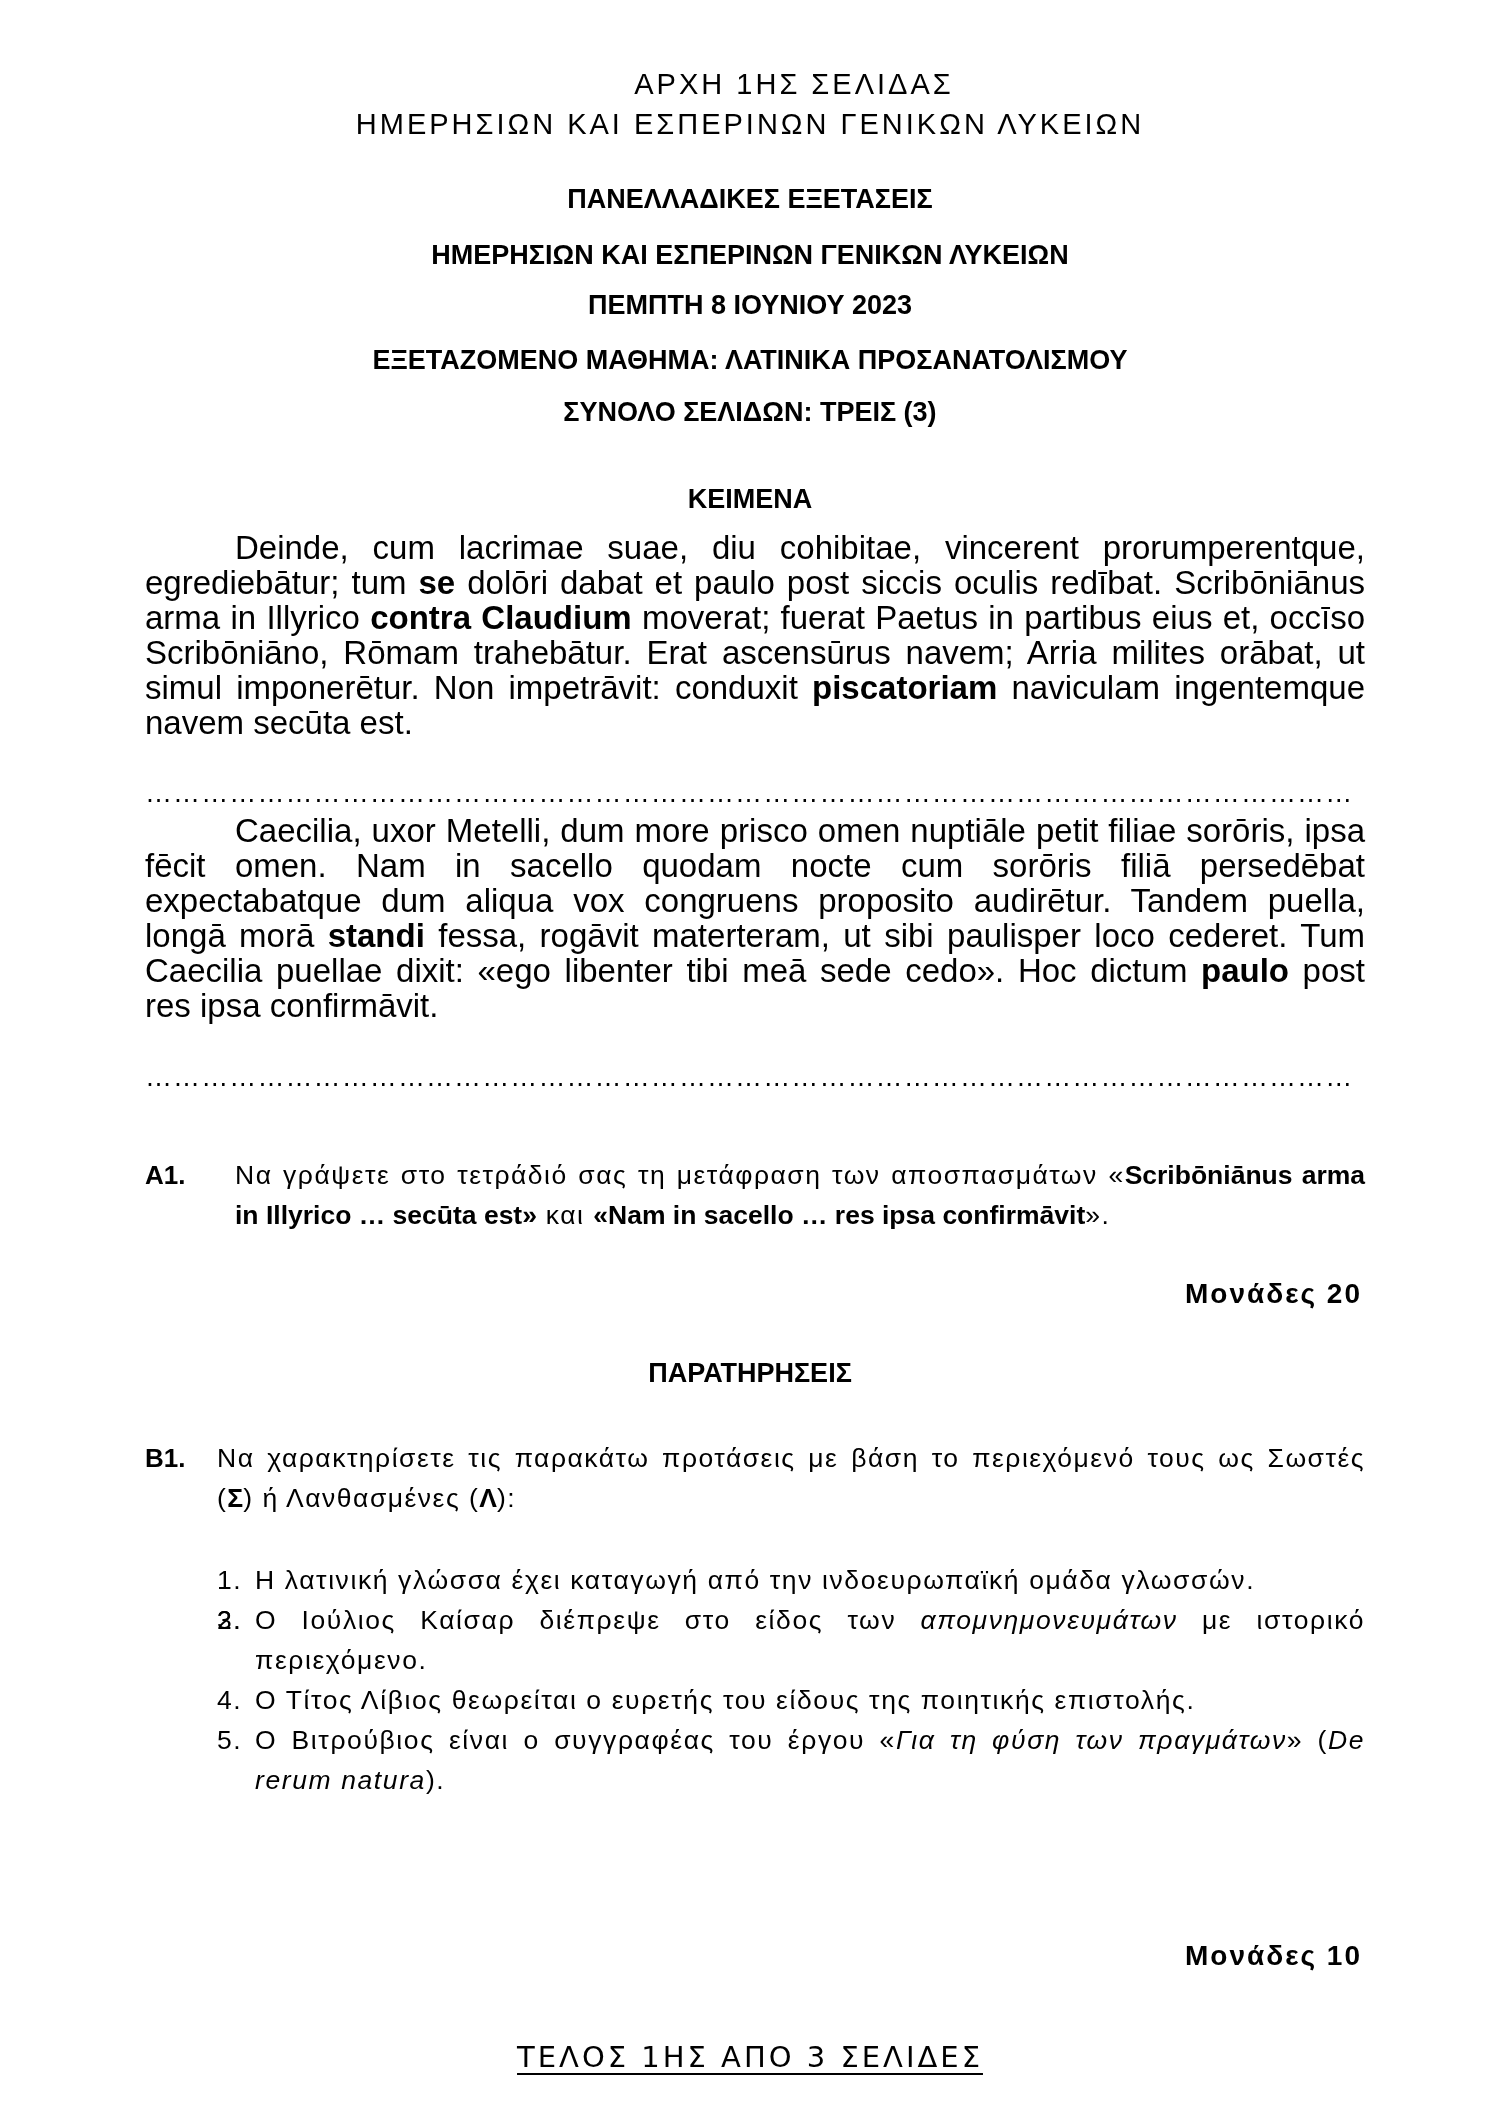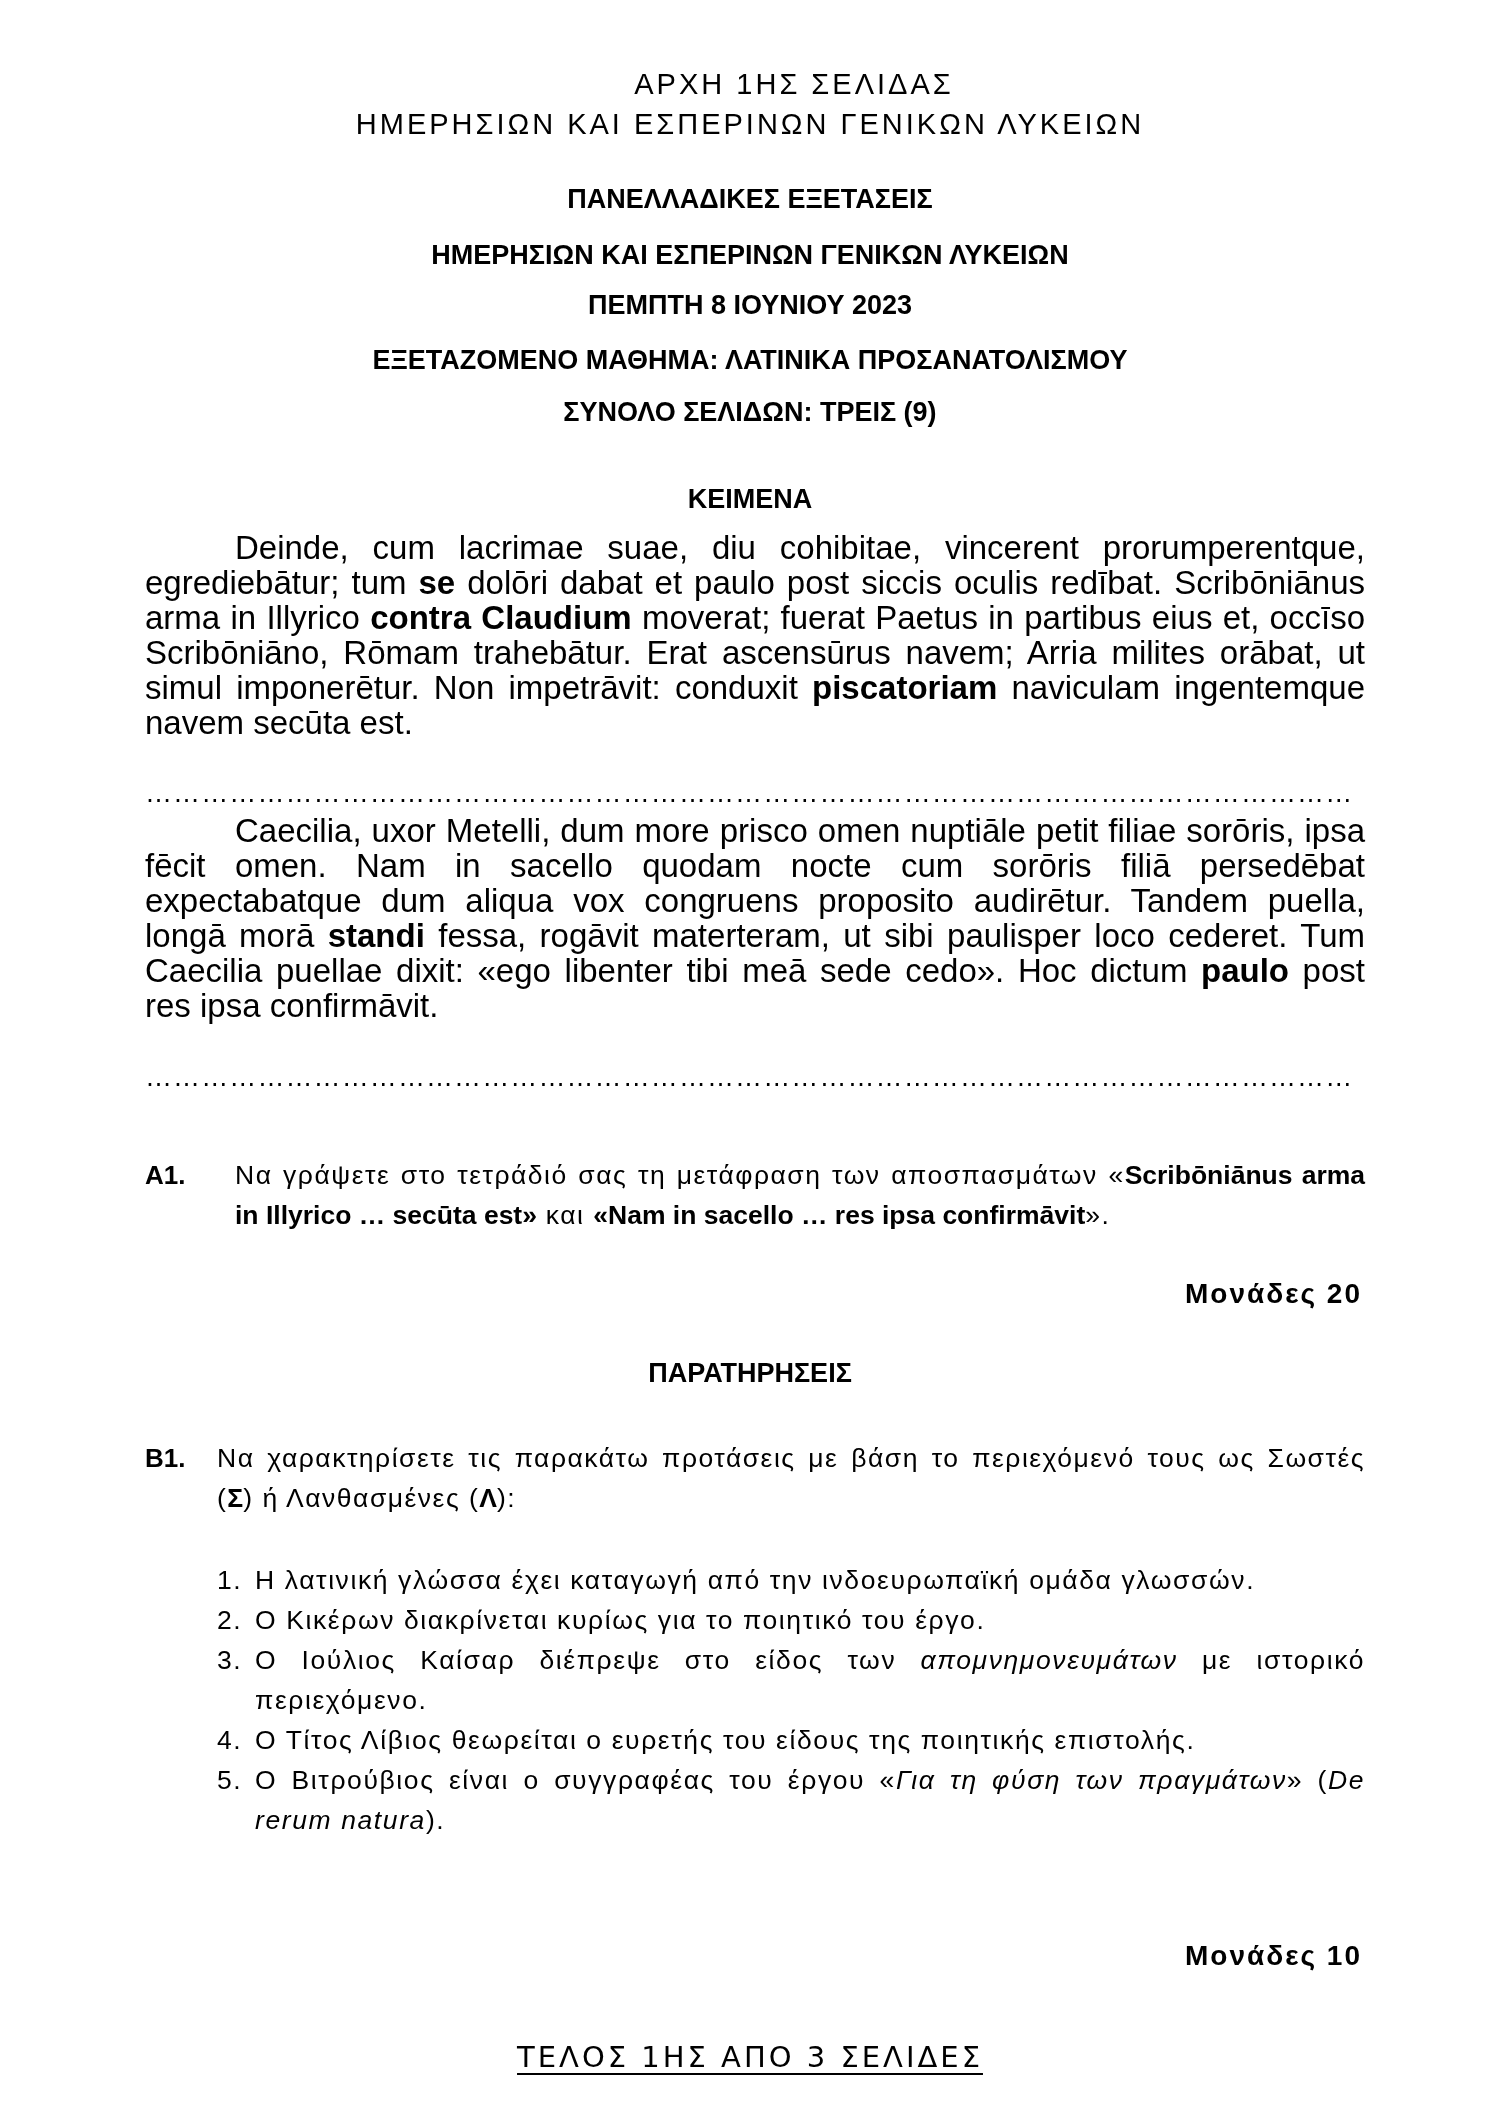--- a/index.html
+++ b/index.html
@@ -35,21 +35,21 @@
 </head>
 <body>
 
 <div class="abs center head-line" style="top:68px;margin-left:44px;">ΑΡΧΗ 1ΗΣ ΣΕΛΙΔΑΣ</div>
 <div class="abs center head-line" style="top:108px;">ΗΜΕΡΗΣΙΩΝ ΚΑΙ ΕΣΠΕΡΙΝΩΝ ΓΕΝΙΚΩΝ ΛΥΚΕΙΩΝ</div>
 
 <div class="abs center title-line" style="top:184px;">ΠΑΝΕΛΛΑΔΙΚΕΣ ΕΞΕΤΑΣΕΙΣ</div>
 <div class="abs center title-line" style="top:240px;">ΗΜΕΡΗΣΙΩΝ ΚΑΙ ΕΣΠΕΡΙΝΩΝ ΓΕΝΙΚΩΝ ΛΥΚΕΙΩΝ</div>
 <div class="abs center title-line" style="top:290px;">ΠΕΜΠΤΗ 8 ΙΟΥΝΙΟΥ 2023</div>
 <div class="abs center title-line" style="top:345px;">ΕΞΕΤΑΖΟΜΕΝΟ ΜΑΘΗΜΑ: ΛΑΤΙΝΙΚΑ ΠΡΟΣΑΝΑΤΟΛΙΣΜΟΥ</div>
-<div class="abs center title-line" style="top:397px;">ΣΥΝΟΛΟ ΣΕΛΙΔΩΝ: ΤΡΕΙΣ (9)</div>
+<div class="abs center title-line" style="top:397px;">ΣΥΝΟΛΟ ΣΕΛΙΔΩΝ: ΤΡΕΙΣ (3)</div>
 
 <div class="abs center title-line" style="top:484px;">ΚΕΙΜΕΝΑ</div>
 
 <div class="latin" style="top:530px;">
   <p class="last">
     <span>Deinde, cum lacrimae suae, diu cohibitae, vincerent prorumperentque, egrediebātur; tum </span><b>se</b><span> dolōri dabat et paulo post siccis oculis redībat. Scribōniānus arma in Illyrico </span><b>contra Claudium</b><span> moverat; fuerat Paetus in partibus eius et, occīso Scribōniāno, Rōmam trahebātur. Erat ascensūrus navem; Arria milites orābat, ut simul imponerētur. Non impetrāvit: conduxit </span><b>piscatoriam</b><span> naviculam ingentemque navem secūta est.</span>
   </p>
 </div>
 <div class="abs dots" style="left:145px; top:778px;">………………………………………………………………………………………………………………………………</div>
 
@@ -71,21 +71,21 @@
 <div class="abs q-label" style="left:145px; top:1443px;">Β1.</div>
 <div class="q-body" style="left:217px; top:1438px; width:1148px;">
   <span>Να χαρακτηρίσετε τις παρακάτω προτάσεις με βάση το περιεχόμενό τους ως Σωστές (</span><b>Σ</b><span>) ή Λανθασμένες (</span><b>Λ</b><span>):</span>
 </div>
 
 <ol class="items abs" style="left:217px; top:1560px; width:1148px;">
   <li>
     <span class="num">1.</span><span>Η λατινική γλώσσα έχει καταγωγή από την ινδοευρωπαϊκή ομάδα γλωσσών.</span>
   </li>
   <li>
-    <span class="num">2.</span><span>Ο Κικέρων διακρίνεται κυρίως για το ποιητικό του έργο.</span>
+    <span class="num">2.</span>
   </li>
   <li>
     <span class="num">3.</span><span>Ο Ιούλιος Καίσαρ διέπρεψε στο είδος των </span><i>απομνημονευμάτων</i><span> με ιστορικό περιεχόμενο.</span>
   </li>
   <li>
     <span class="num">4.</span><span>Ο Τίτος Λίβιος θεωρείται ο ευρετής του είδους της ποιητικής επιστολής.</span>
   </li>
   <li>
     <span class="num">5.</span><span>Ο Βιτρούβιος είναι ο συγγραφέας του έργου «</span><i>Για τη φύση των πραγμάτων</i><span>» (</span><i>De rerum natura</i><span>).</span>
   </li>

